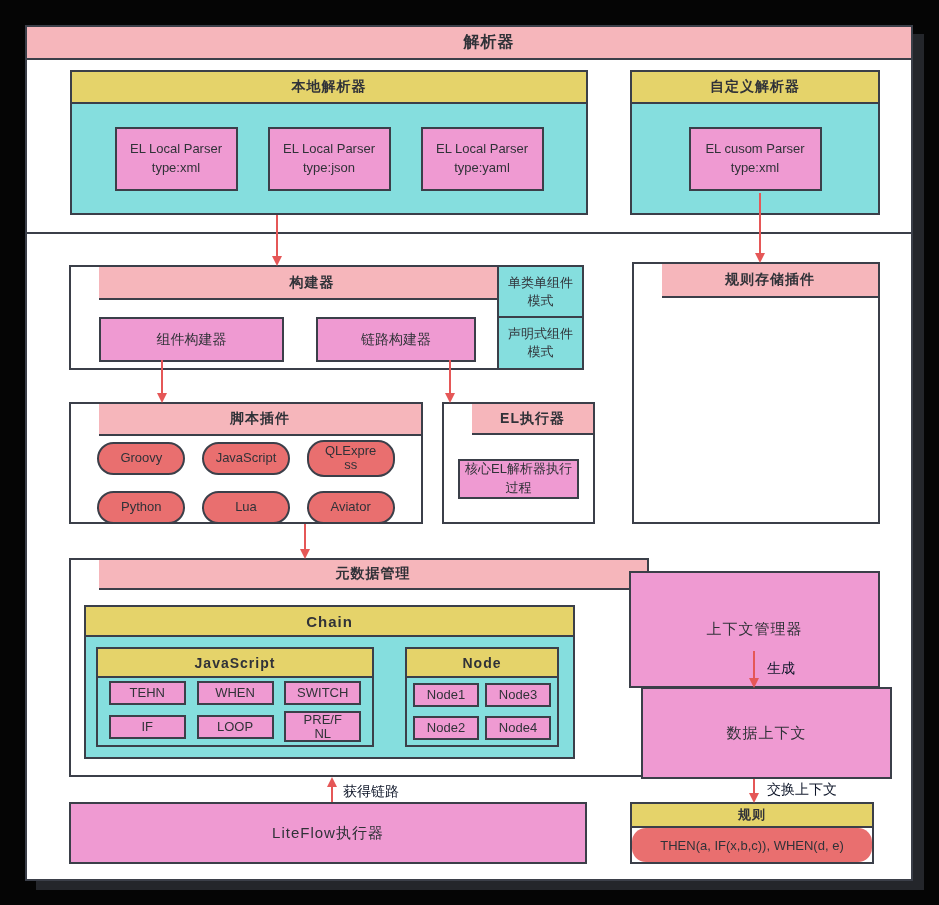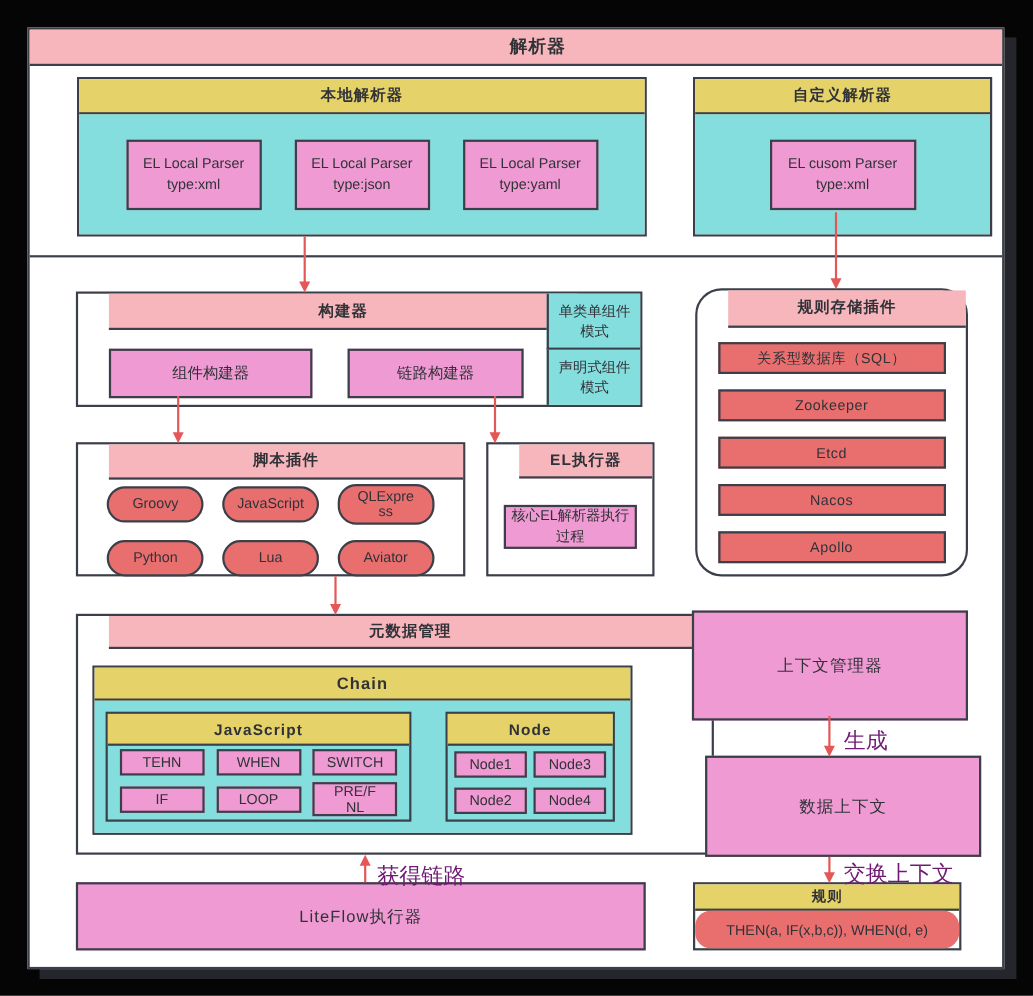--- a/index.html
+++ b/index.html
@@ -64,21 +64,21 @@
   .arrow.down::after{
     content:"";position:absolute;bottom:-9px;left:-4px;
     border-left:5px solid transparent;border-right:5px solid transparent;
     border-top:10px solid var(--arrow);
   }
   .arrow.up::before{
     content:"";position:absolute;top:-9px;left:-4px;
     border-left:5px solid transparent;border-right:5px solid transparent;
     border-bottom:10px solid var(--arrow);
   }
-  .flow-label{position:absolute;font-size:20px;color:#701a75;white-space:nowrap;}
+  .flow-label{position:absolute;font-size:14px;color:#0f172a;white-space:nowrap;}
   .big-box{
     position:absolute;background:var(--magenta);border:2px solid var(--bd);
     display:flex;align-items:center;justify-content:center;font-size:15px;letter-spacing:1px;
   }
   .mode-cell{
     position:absolute;right:0;width:85px;background:var(--cyan);
     border-left:2px solid var(--bd);display:flex;align-items:center;justify-content:center;
     text-align:center;font-size:13px;line-height:1.35;padding:0 8px;
   }
 </style>
@@ -100,50 +100,43 @@
     <div class="body cyan" style="gap:30px;">
       <div class="card" style="width:123px;height:64px;">EL Local Parser
 type:xml</div>
       <div class="card" style="width:123px;height:64px;">EL Local Parser
 type:json</div>
       <div class="card" style="width:123px;height:64px;">EL Local Parser
 type:yaml</div>
     </div>
   </div>
 
-  <div class="group" style="left:603px;top:43px;width:272px;height:145px;">
+  <div class="group" style="left:603px;top:43px;width:250px;height:145px;">
     <div class="hdr yellow" style="height:32px;">
       <span>自定义解析器</span>
     </div>
     <div class="body cyan">
       <div class="card" style="width:133px;height:64px;">EL cusom Parser
 type:xml</div>
     </div>
   </div>
 
   <div class="group" style="left:42px;top:238px;width:515px;height:105px;display:block;">
     <div class="hdr salmon" style="position:absolute;left:0;top:0;width:428px;height:33px;border-right:2px solid var(--bd);">
       <span>构建器</span>
     </div>
     <div class="mode-cell" style="top:0;height:51px;border-bottom:2px solid var(--bd);">单类单组件模式</div>
     <div class="mode-cell" style="top:51px;height:50px;">声明式组件模式</div>
     <div class="card" style="position:absolute;left:28px;top:50px;width:185px;height:45px;font-size:14px;">组件构建器</div>
     <div class="card" style="position:absolute;left:245px;top:50px;width:160px;height:45px;font-size:14px;">链路构建器</div>
   </div>
 
-  <div class="group" style="left:605px;top:235px;width:248px;height:262px;border-radius:24px;">
+  <div class="group" style="left:605px;top:235px;width:248px;height:262px;">
     <div class="hdr salmon" style="height:34px;">
       <span>规则存储插件</span>
-    </div>
-    <div class="body" style="flex-direction:column;justify-content:flex-start;padding-top:13px;gap:14px;">
-      <div class="store-item">关系型数据库（SQL）</div>
-      <div class="store-item">Zookeeper</div>
-      <div class="store-item">Etcd</div>
-      <div class="store-item">Nacos</div>
-      <div class="store-item">Apollo</div>
     </div>
   </div>
 
   <div class="group" style="left:42px;top:375px;width:354px;height:122px;">
     <div class="hdr salmon" style="height:32px;">
       <span>脚本插件</span>
     </div>
     <div class="body" style="display:grid;grid-template-columns:repeat(3,1fr);row-gap:14px;justify-items:center;align-content:center;padding:4px 18px;">
       <div class="pill">Groovy</div>
       <div class="pill">JavaScript</div>
@@ -197,21 +190,21 @@
             <div class="mini">Node2</div>
             <div class="mini">Node4</div>
           </div>
         </div>
       </div>
     </div>
   </div>
 
   <div class="big-box" style="left:42px;top:775px;width:518px;height:62px;">LiteFlow执行器</div>
 
-  <div class="big-box" style="left:602px;top:528px;width:251px;height:100px;">上下文管理器</div>
+  <div class="big-box" style="left:602px;top:544px;width:251px;height:117px;">上下文管理器</div>
 
   <div class="big-box" style="left:602px;top:660px;width:251px;height:92px;margin-left:12px;">数据上下文</div>
 
   <div class="group" style="left:603px;top:775px;width:244px;height:62px;">
     <div class="hdr yellow" style="height:24px;font-size:13px;">
       <span>规则</span>
     </div>
     <div class="body" style="background:var(--red);font-size:13px;border-radius:14px;">THEN(a, IF(x,b,c)), WHEN(d, e)</div>
   </div>
 

